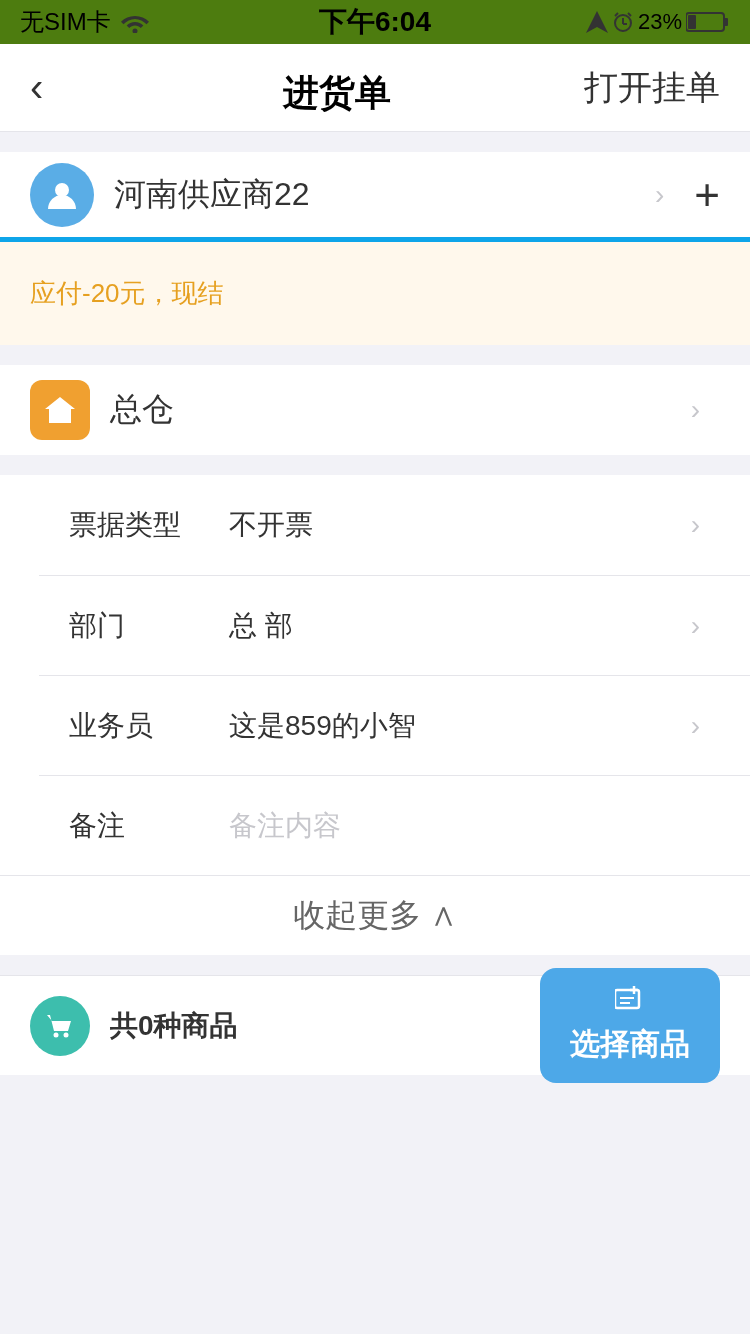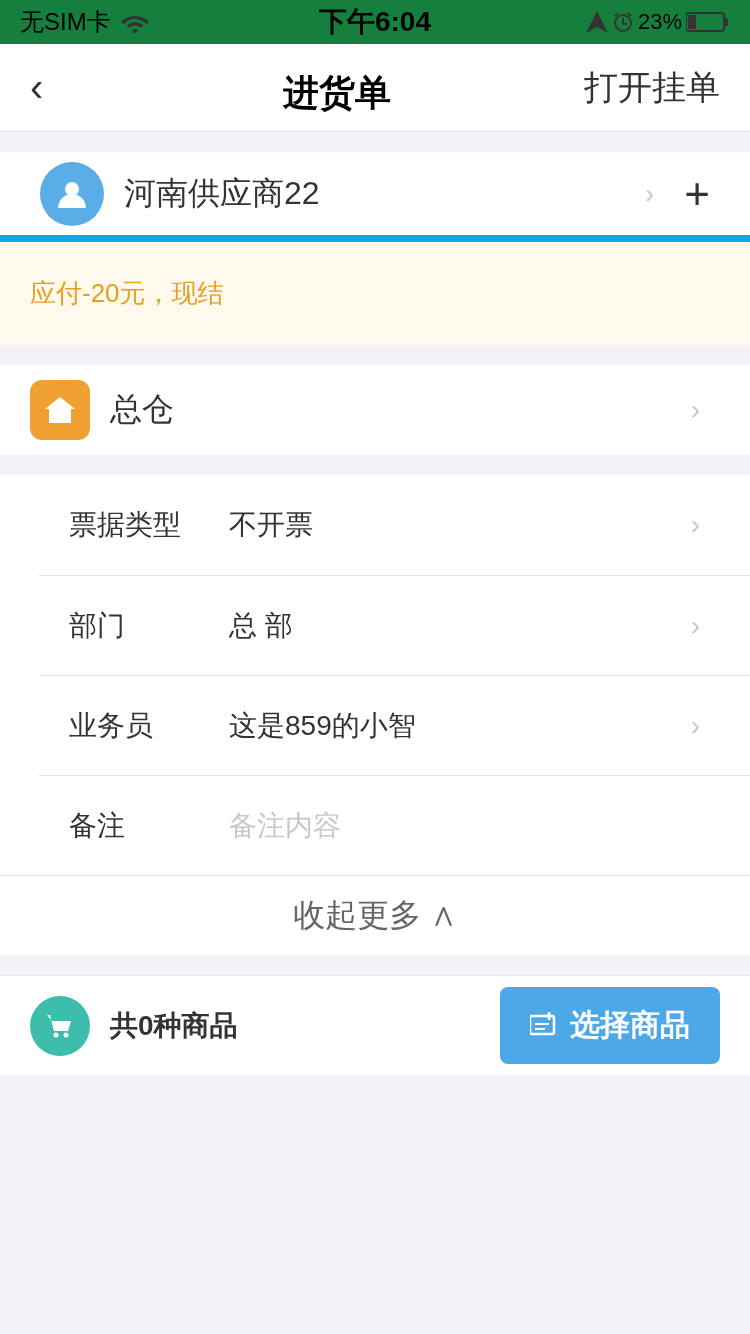--- a/index.html
+++ b/index.html
@@ -8,21 +8,21 @@
       width: 750px;
       min-height: 1334px;
       font-family: -apple-system, 'PingFang SC', 'Helvetica Neue', sans-serif;
       background: #f2f2f7;
       font-size: 28px;
     }
 
     
     .status-bar {
       height: 44px;
-      background: #15803d;
+      background: #4d7c0f;
       display: flex;
       align-items: center;
       justify-content: space-between;
       padding: 0 20px;
       font-size: 24px;
       font-weight: 500;
     }
     .status-left {
       display: flex;
       align-items: center;
@@ -78,24 +78,24 @@
 
     
     .card {
       background: #fff;
     }
 
     
     .supplier-row {
       display: flex;
       align-items: center;
-      padding: 0 40px;
+      padding: 0 30px;
       height: 90px;
       background: #fff;
-      border-bottom: 7px solid #0ea5e9;
+      border-bottom: 5px solid #0ea5e9;
     }
     .supplier-avatar {
       width: 64px;
       height: 64px;
       border-radius: 50%;
       background: #5aade6;
       display: flex;
       align-items: center;
       justify-content: center;
       margin-right: 20px;
@@ -215,26 +215,27 @@
     }
     .product-count {
       flex: 1;
       font-size: 28px;
       color: #333;
     }
     .select-btn {
       background: #4da8e8;
       color: #fff;
       font-size: 30px;
-      border-radius: 8px;
+      border-radius: 16px;
       padding: 18px 30px;
       display: flex;
       align-items: center;
       gap: 10px;
       cursor: pointer;
+      flex-direction: column;
     }
 
     
     .gray-area {
       background: #f2f2f7;
       flex: 1;
       min-height: 300px;
     }
   </style>
 </head>

